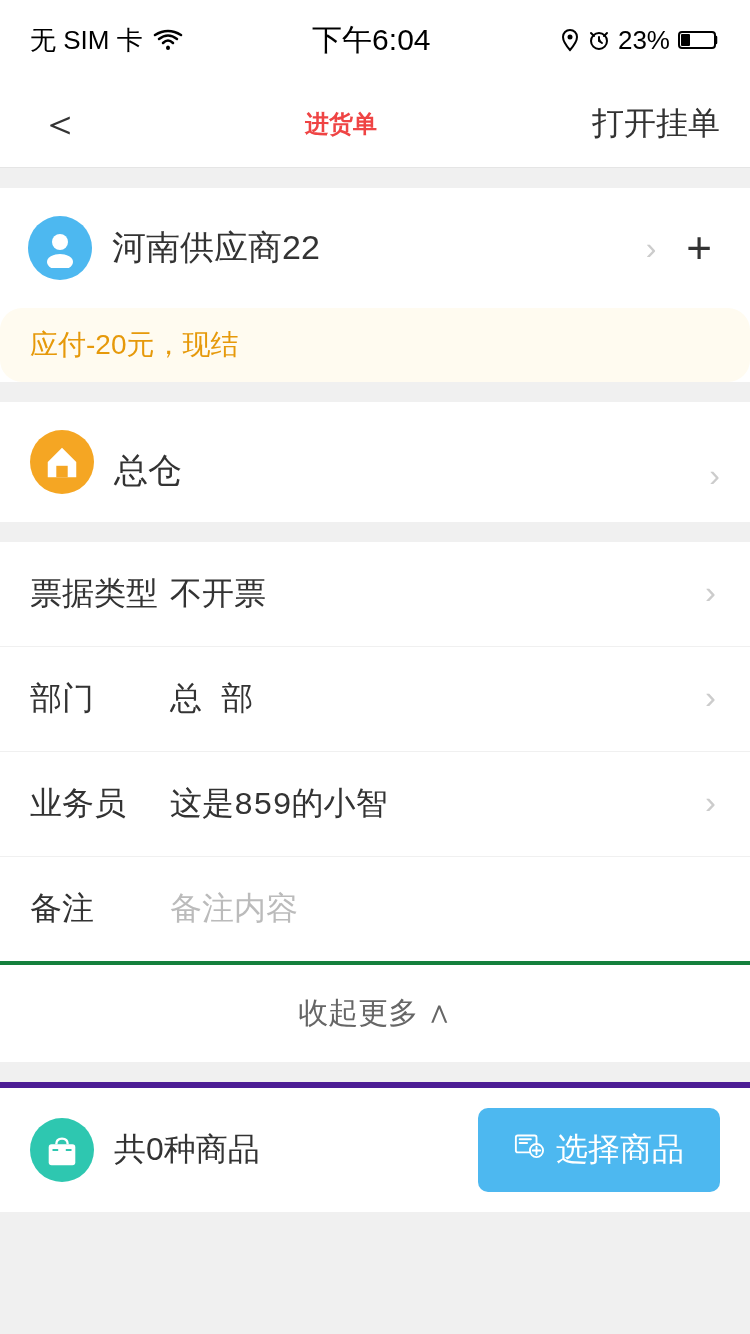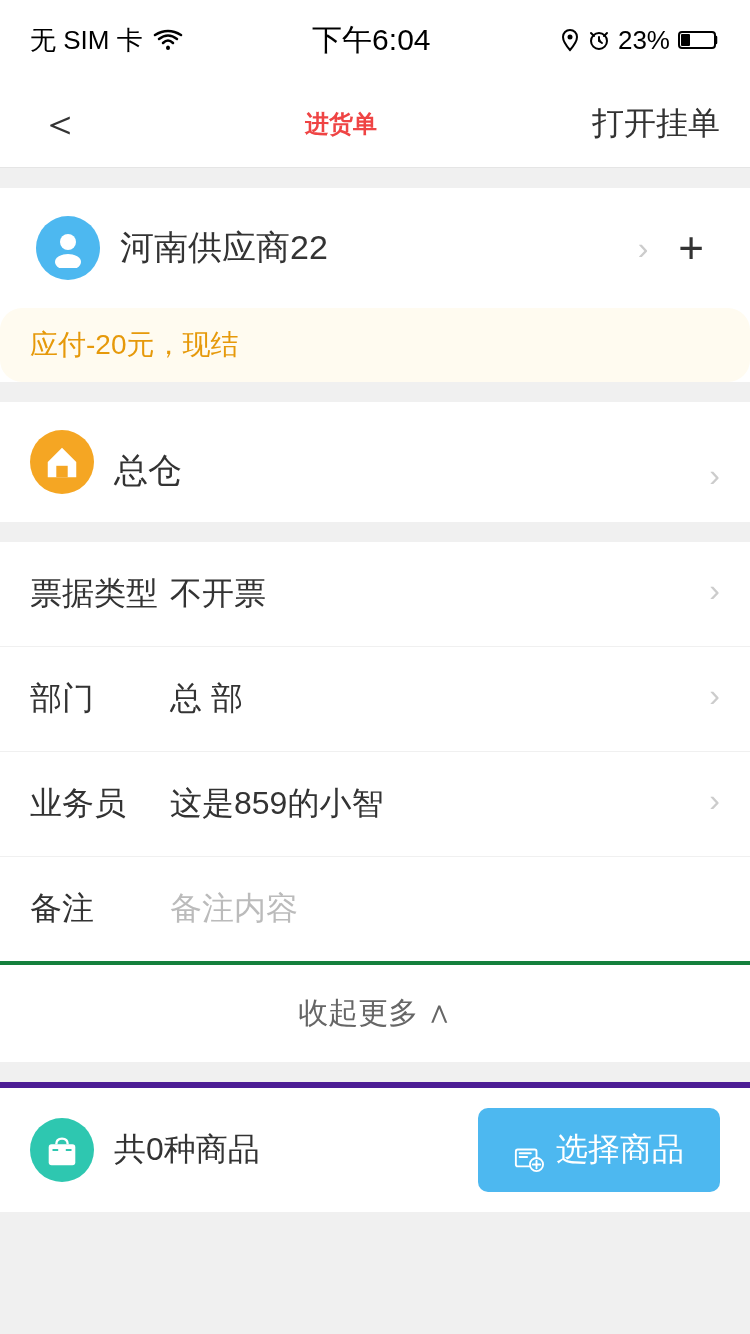--- a/index.html
+++ b/index.html
@@ -77,21 +77,21 @@
 
     
     .card-section {
       background: #fff;
     }
 
     
     .supplier-row {
       display: flex;
       align-items: center;
-      padding: 28px 36px;
+      padding: 28px 28px;
       background: #fff;
       border-bottom: none;
       border-radius: 24px;
     }
     .supplier-avatar {
       width: 64px;
       height: 64px;
       border-radius: 50%;
       background: #4db8f0;
       display: flex;
@@ -156,24 +156,26 @@
       color: #333;
     }
     .row-chevron {
       color: #ccc;
       font-size: 32px;
     }
 
     
     .form-row {
       display: flex;
+      align-items: center;
       padding: 30px 30px;
       background: #fff;
       border-top: 1px solid #f0f0f0;
       cursor: pointer;
+      font-family: Liberation Mono, monospace;
     }
     .form-label {
       font-size: 32px;
       color: #333;
       width: 130px;
       flex-shrink: 0;
     }
     .form-value {
       flex: 1;
       font-size: 32px;
@@ -219,21 +221,21 @@
       font-size: 32px;
       color: #333;
     }
     .select-btn {
       background: #4db8f0;
       color: #fff;
       font-size: 32px;
       padding: 20px 36px;
       border-radius: 10px;
       display: flex;
-      align-items: flex-end;
+      align-items: flex-start;
       gap: 12px;
       cursor: pointer;
     }
 
     
     .page-rest {
       flex: 1;
       background: #f0f0f0;
       height: 300px;
     }

